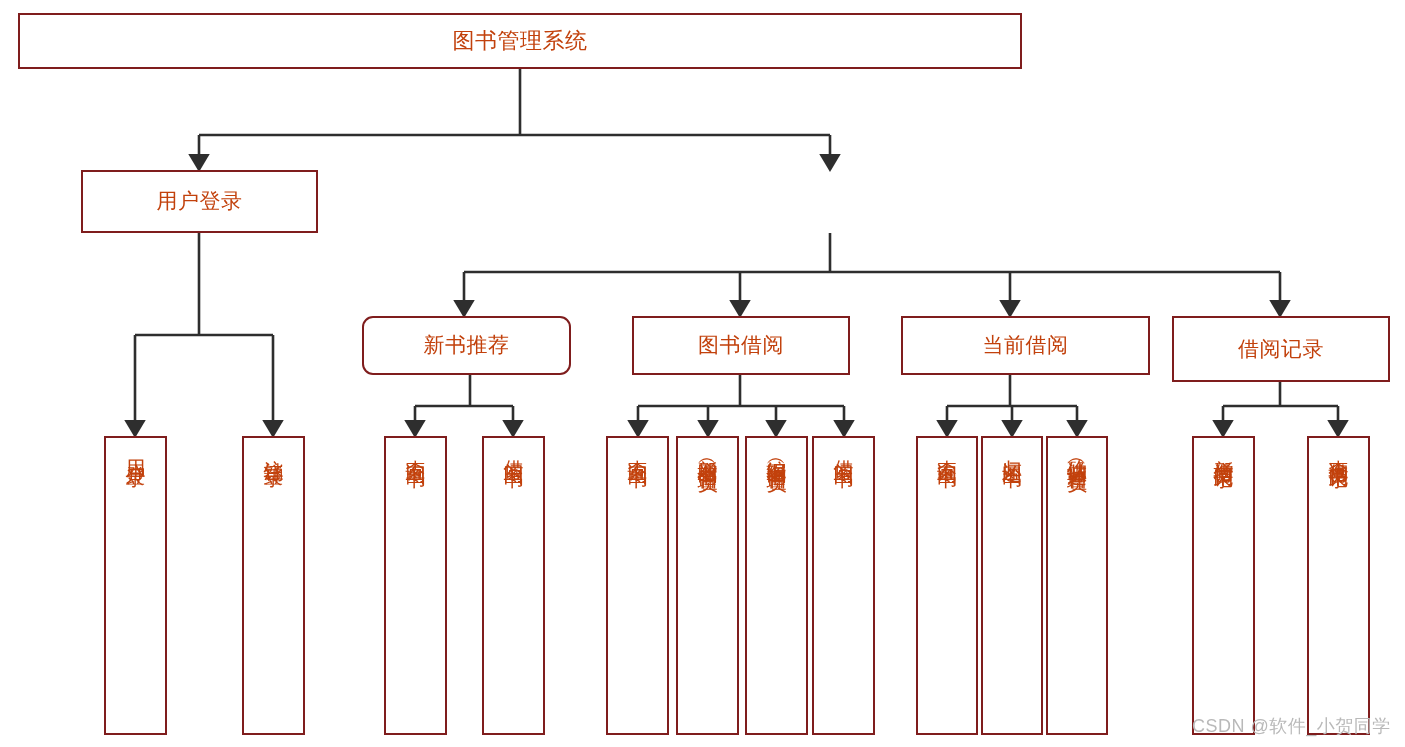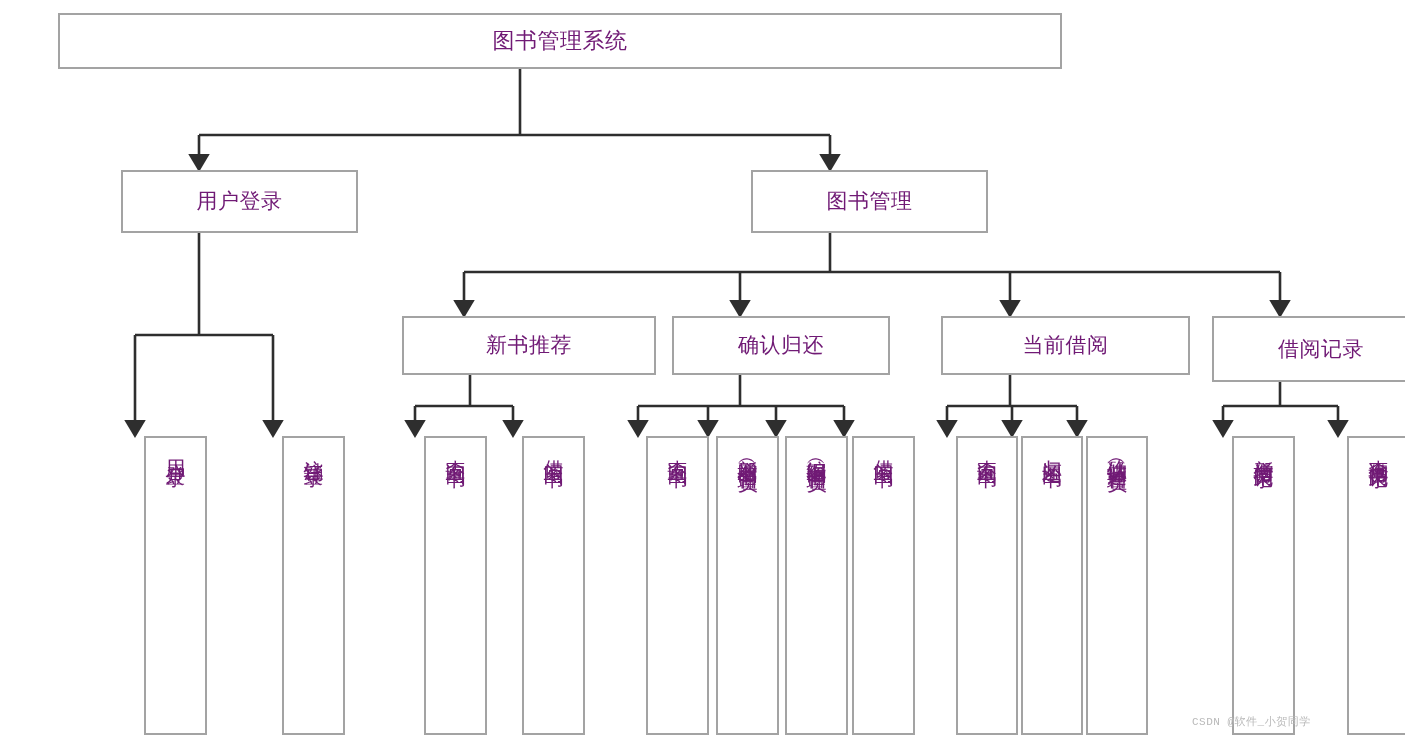--- a/index.html
+++ b/index.html
@@ -22,27 +22,26 @@
     position: absolute;
     left: 0;
     top: 0;
     width: 1405px;
     height: 747px;
     pointer-events: none;
   }
   .node {
     position: absolute;
     box-sizing: border-box;
-    border: 2px solid #a3a3a3;
+    border: 2px solid #7f1d1d;
     background: #ffffff;
     display: flex;
     align-items: center;
     justify-content: center;
-    color: #701a75;
-    margin-left: 40px;
+    color: #c2410c;
   }
   .node-label {
     display: block;
     text-align: center;
     line-height: 1.18;
     letter-spacing: 0.5px;
     white-space: nowrap;
   }
   
   .node.horiz .node-label {
@@ -65,25 +64,24 @@
     line-height: 1.05;
     letter-spacing: 3px;
     white-space: nowrap;
   }
   .node.vert.tall .node-label {
     letter-spacing: 2px;
   }
   .watermark {
     position: absolute;
     color: #b9b9b9;
-    font-size: 11px;
+    font-size: 18px;
     letter-spacing: 0.5px;
     white-space: nowrap;
     user-select: none;
-    font-family: Liberation Mono, monospace;
   }
 </style>
 </head>
 <body>
 
 <div id="diagram-canvas">
 
   <svg id="connector-layer" viewBox="0 0 1405 747" width="1405" height="747" xmlns="http://www.w3.org/2000/svg">
     <defs>
       <marker id="arrowhead" markerWidth="9" markerHeight="9" refX="3.2" refY="4.2" orient="auto" markerUnits="strokeWidth">
@@ -138,30 +136,27 @@
   </svg>
 
   <div class="node horiz root" style="left:18px; top:13px; width:1004px; height:56px;">
     <span class="node-label">图书管理系统</span>
   </div>
 
   <div class="node horiz" style="left:81px; top:170px; width:237px; height:63px;">
     <span class="node-label">用户登录</span>
   </div>
 
-  <div class="node horiz" style="left:711px; top:170px; width:237px; height:63px;">
-    <span class="node-label">图书管理</span>
-  </div>
-
-  <div class="node horiz" style="left:362px; top:316px; width:254px; height:59px;">
+
+  <div class="node horiz" style="left:362px; top:316px; width:209px; height:59px;border-radius:11px;">
     <span class="node-label">新书推荐</span>
   </div>
 
   <div class="node horiz" style="left:632px; top:316px; width:218px; height:59px;">
-    <span class="node-label">确认归还</span>
+    <span class="node-label">图书借阅</span>
   </div>
 
   <div class="node horiz" style="left:901px; top:316px; width:249px; height:59px;">
     <span class="node-label">当前借阅</span>
   </div>
 
   <div class="node horiz" style="left:1172px; top:316px; width:218px; height:66px;">
     <span class="node-label">借阅记录</span>
   </div>
 

